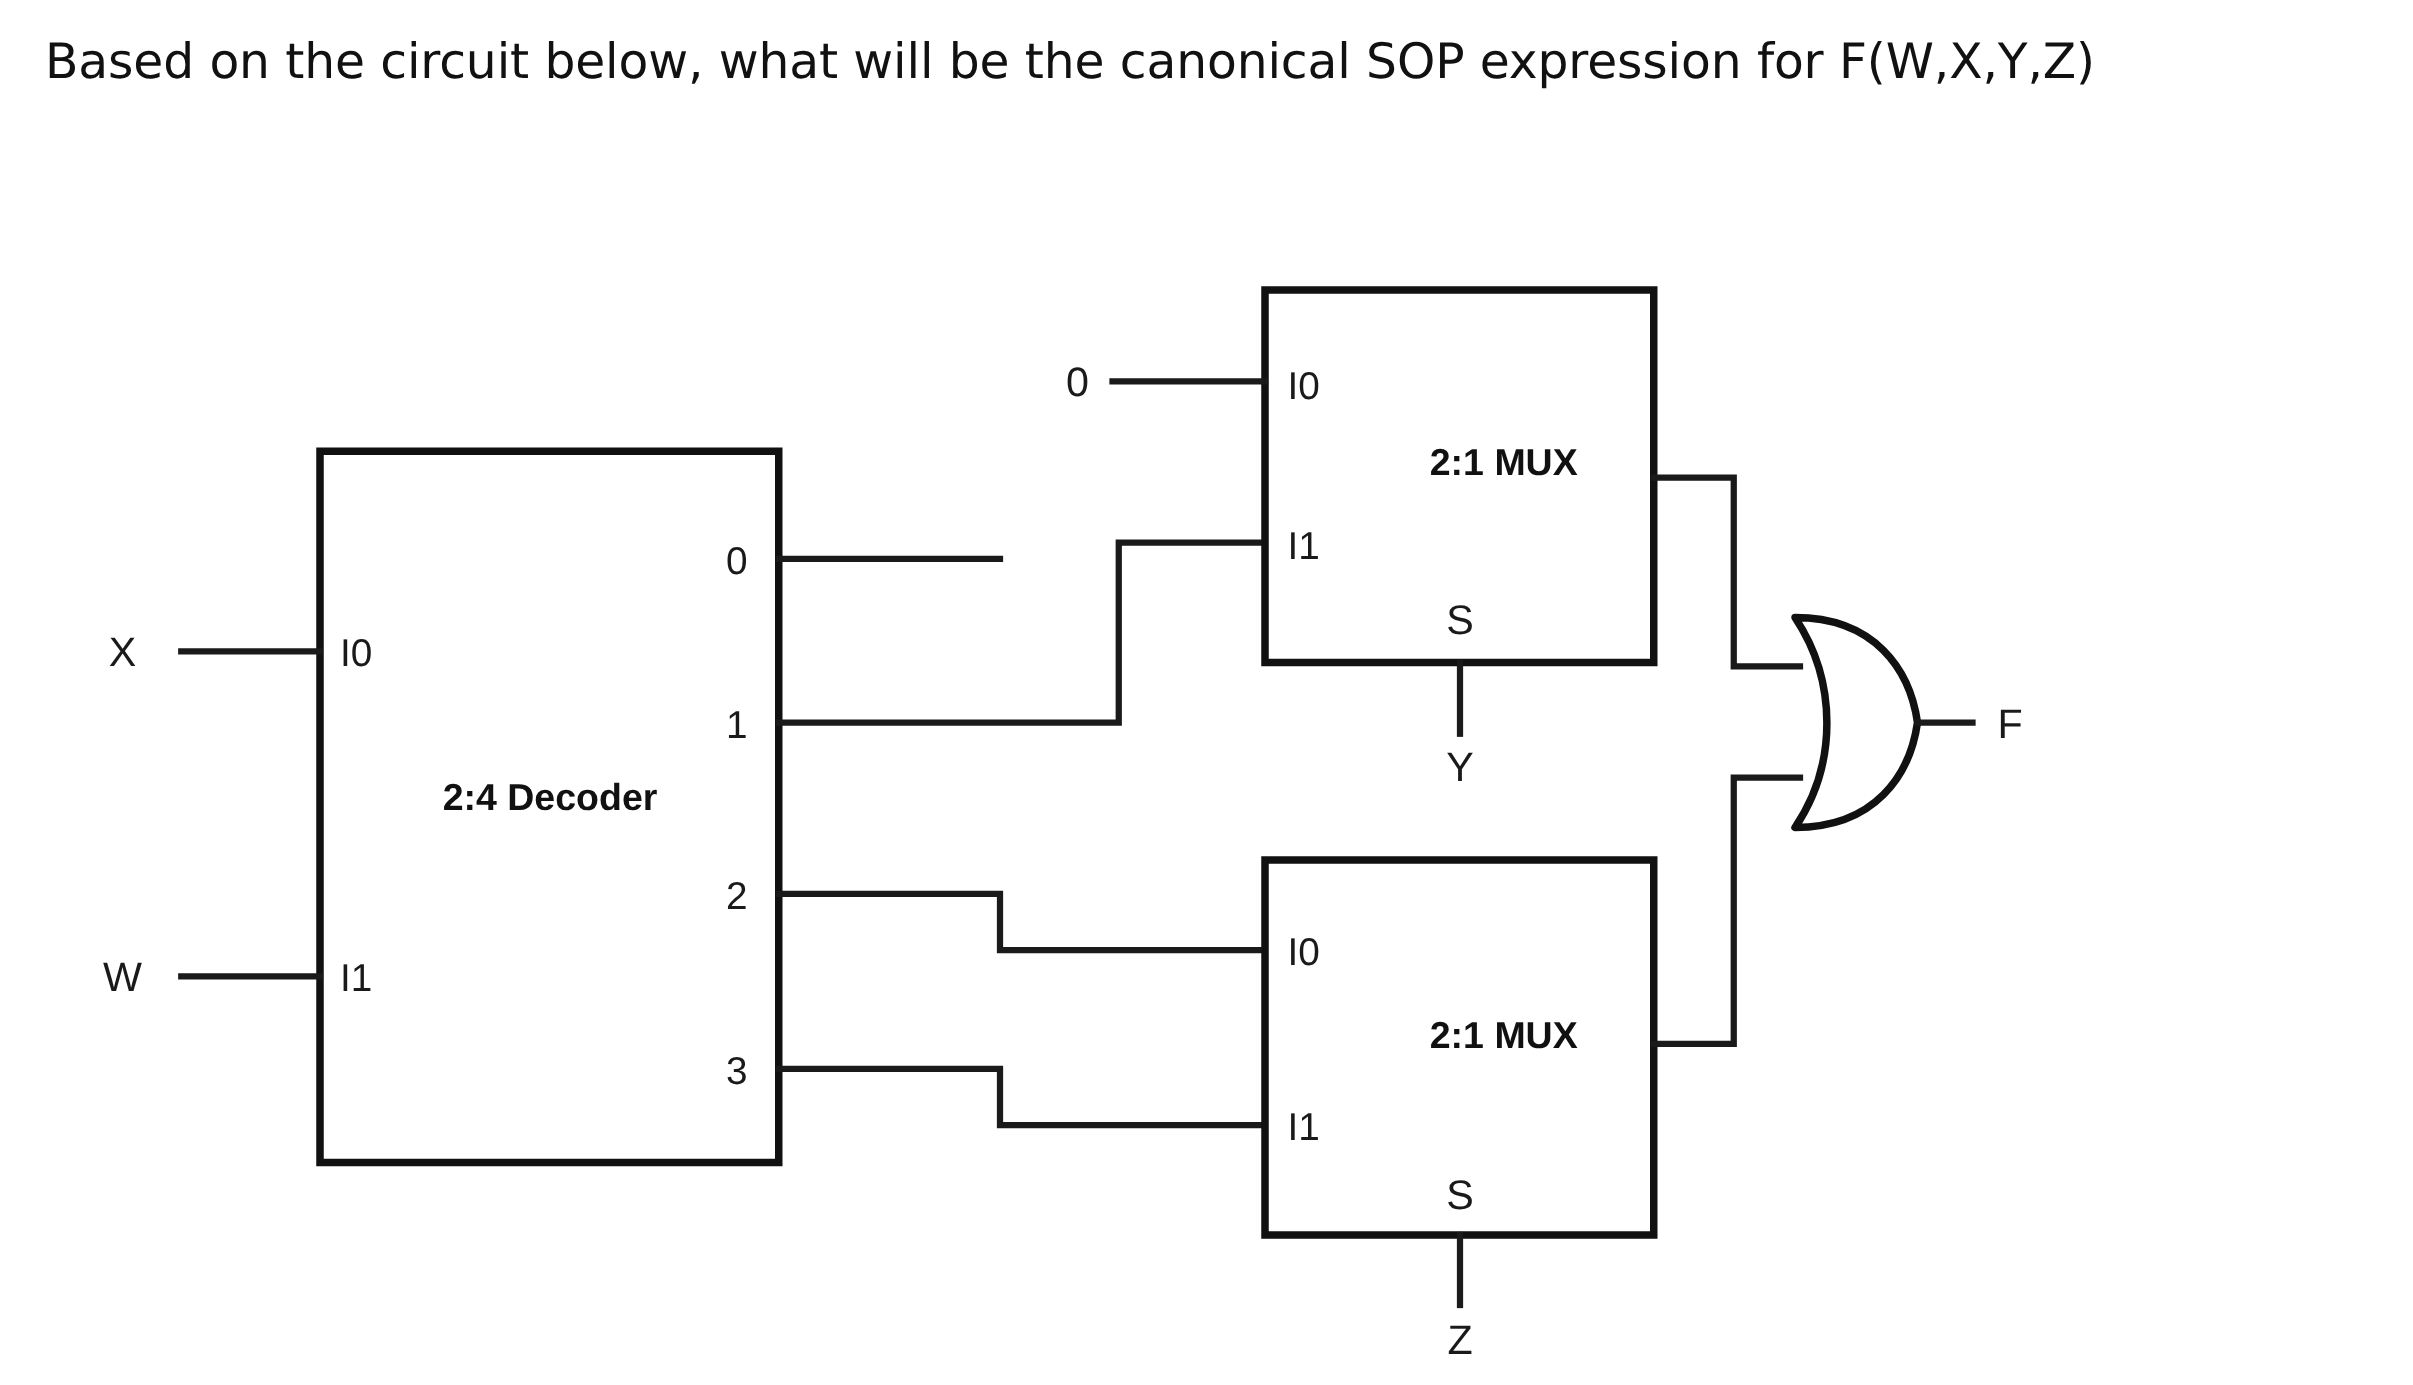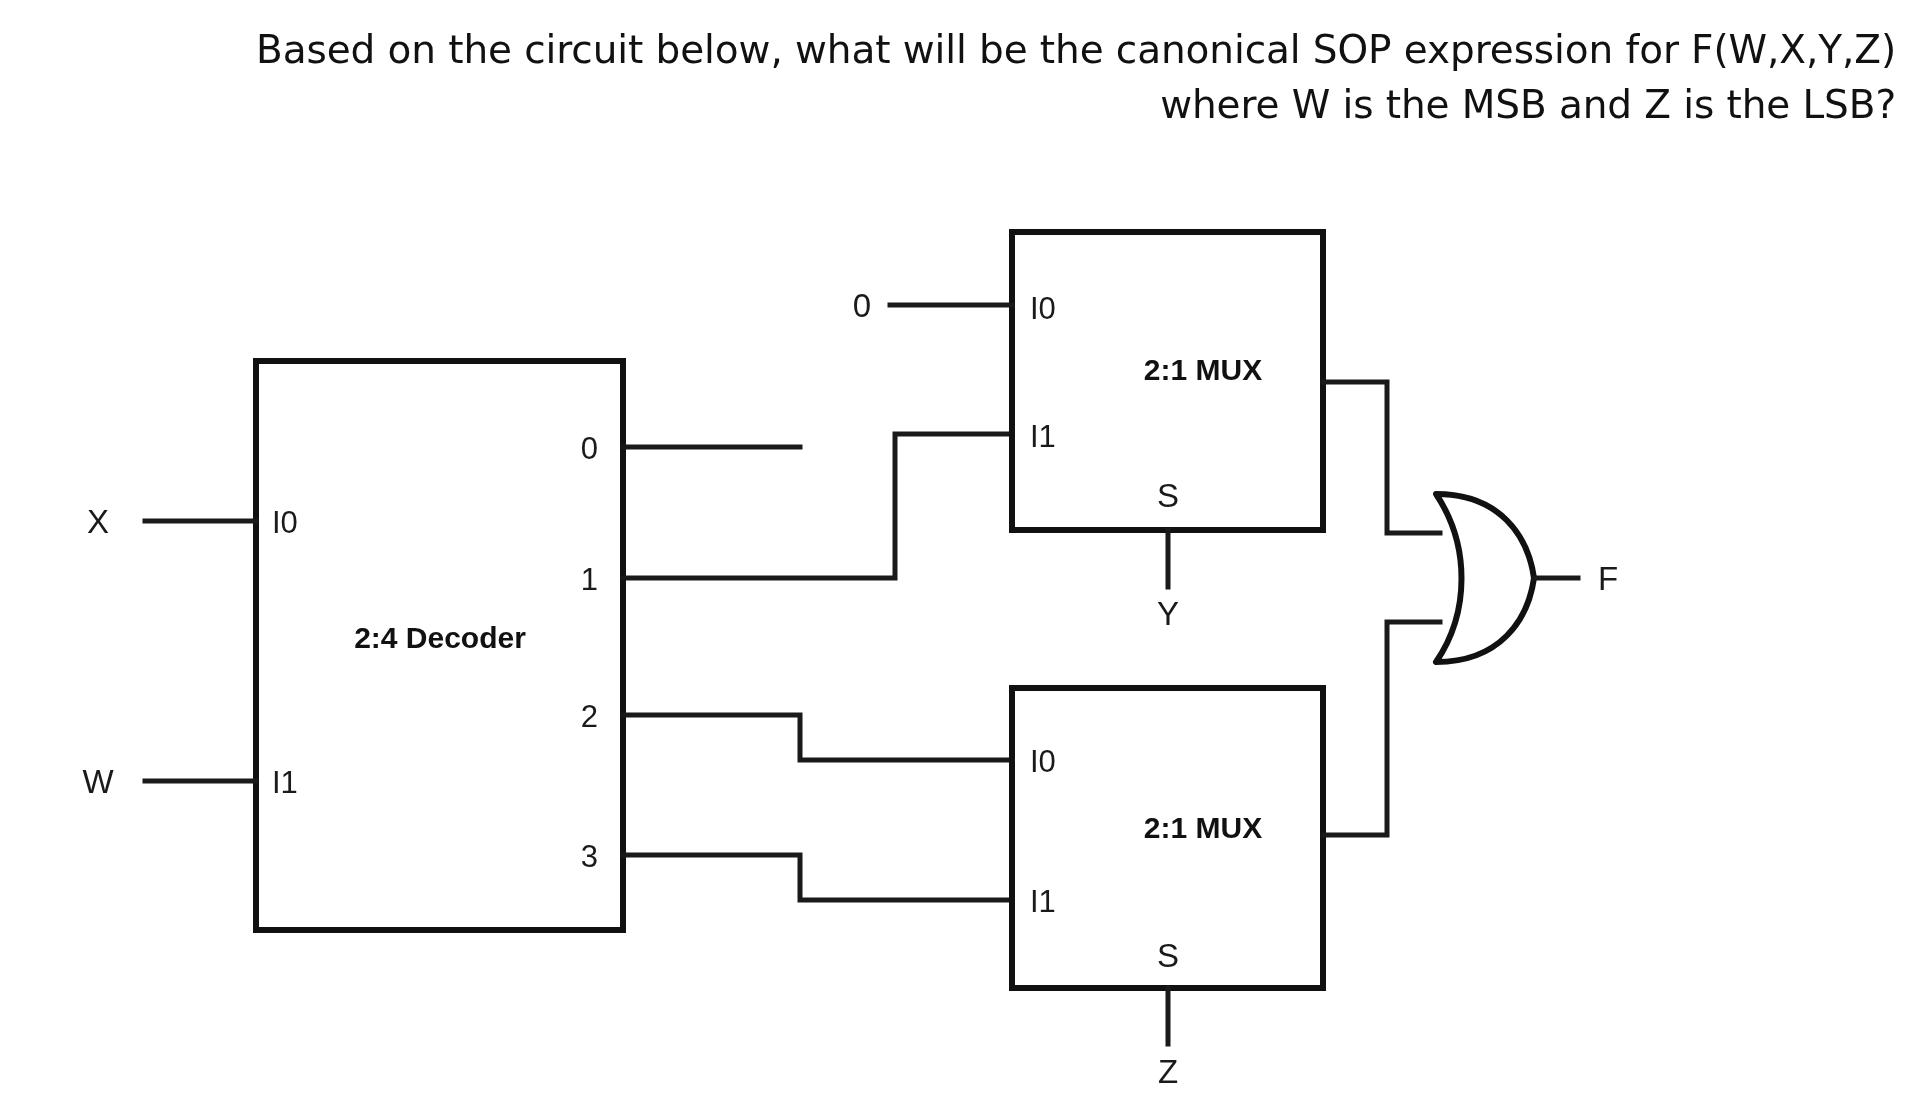--- a/index.html
+++ b/index.html
@@ -20,21 +20,20 @@
     position: absolute;
     left: 36px;
     top: 22px;
     width: 1860px;
     font-size: 39px;
     line-height: 1.42;
     color: #111111;
     font-family: "DejaVu Sans", sans-serif;
     font-weight: 400;
     letter-spacing: -0.1px;
-    text-align: right;
   }
   #question .qline { display: block; white-space: pre; }
 
   
   #circuit {
     position: absolute;
     left: 0;
     top: 0;
     width: 1930px;
     height: 1108px;
@@ -66,21 +65,20 @@
     fill: #1a1a1a;
   }
 </style>
 </head>
 <body>
 
 <div id="page">
 
   <div id="question">
     <span class="qline">Based on the circuit below, what will be the canonical SOP expression for F(W,X,Y,Z)</span>
-    <span class="qline">where W is the MSB and Z is the LSB?</span>
   </div>
 
   <div id="circuit">
     <svg width="1930" height="1108" viewBox="0 0 1930 1108" xmlns="http://www.w3.org/2000/svg">
 
       <g fill="none" stroke="#1a1a1a" stroke-width="5" stroke-linecap="square" stroke-linejoin="miter">
 
         <rect x="256" y="361" width="367" height="569" fill="#ffffff" stroke="#111111" stroke-width="6"></rect>
 
         <line x1="145" y1="521" x2="256" y2="521"></line>

